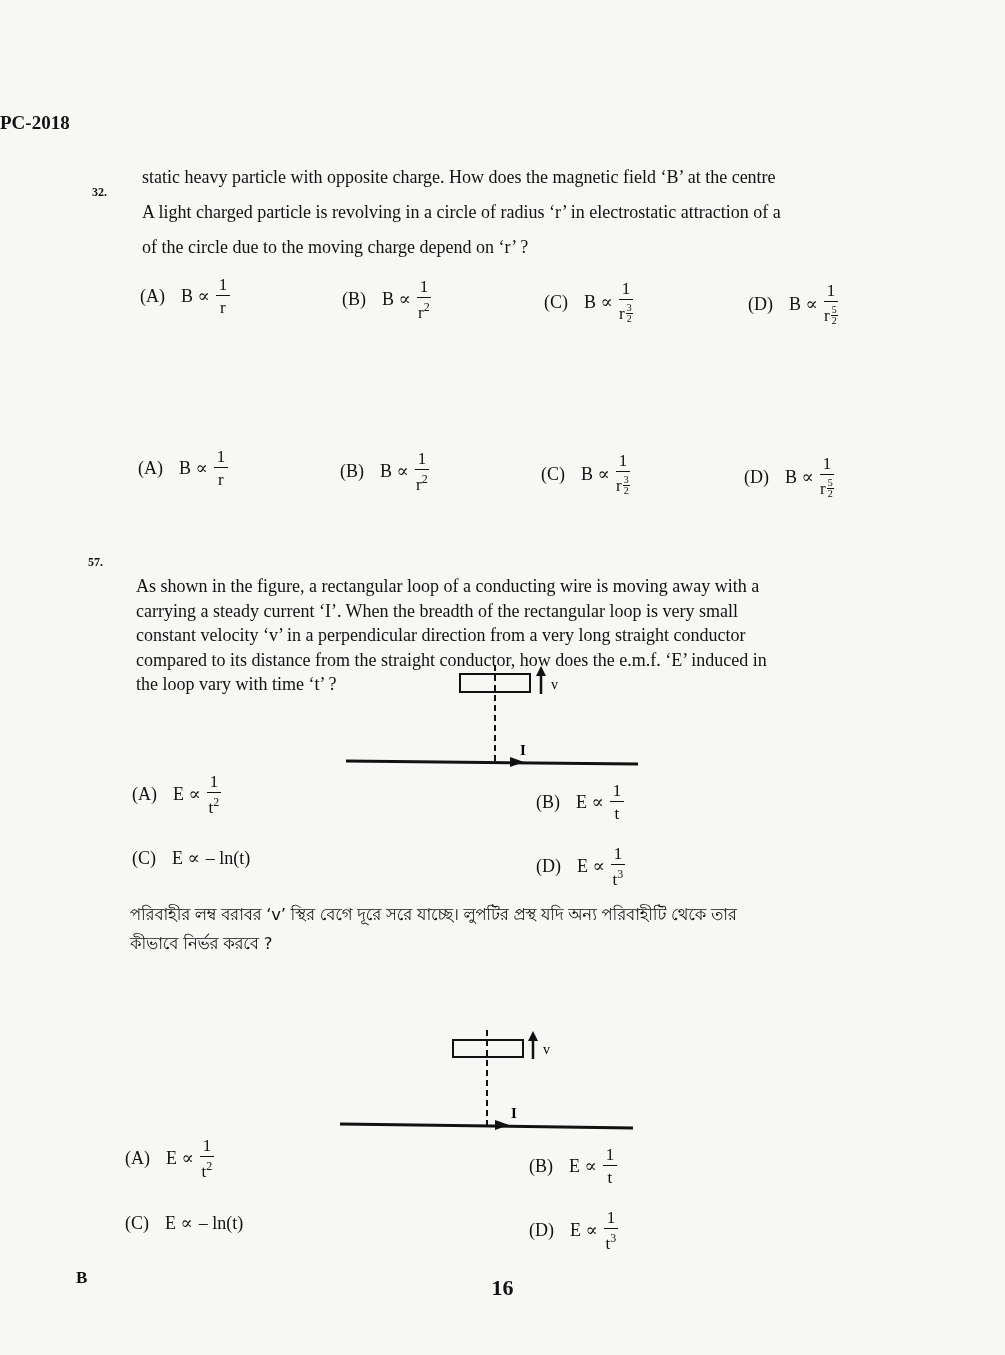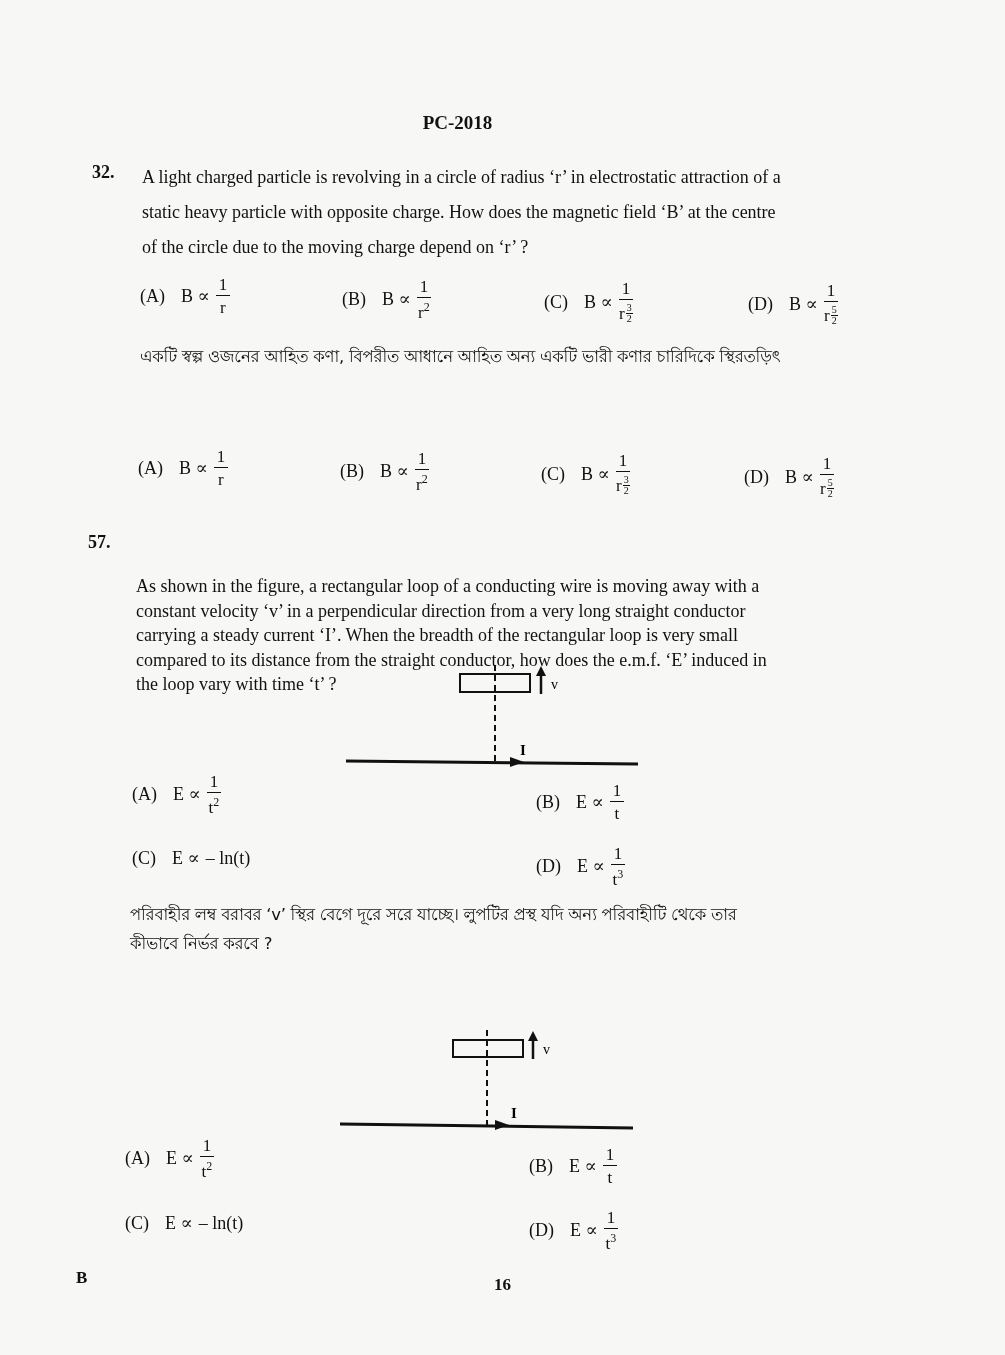--- a/index.html
+++ b/index.html
@@ -2,47 +2,47 @@
 <html><head>
 <meta charset="utf-8">
 <style>
   html, body { margin: 0; padding: 0; }
   body {
     width: 1005px; height: 1355px; position: relative; overflow: hidden;
     background: #f7f7f5; color: #111;
     font-family: "Liberation Serif", "DejaVu Serif", serif;
   }
   .abs { position: absolute; }
-  .header { left: 0; width: 915px; top: 112px; text-align: center; font-weight: bold; font-size: 19px; }
-  .qnum { font-weight: bold; font-size: 18px; }
+  .header { left: 0; width: 915px; top: 112px; font-weight: bold; font-size: 19px; }
+  .qnum { font-weight: bold; font-size: 12px; margin-top: 23px; }
   .qtext { font-size: 18px; line-height: 35px; }
   .qtext.tight { line-height: 24.5px; text-align: justify; margin-top: 44px; }
   .bn { font-family: "DejaVu Sans", sans-serif; font-size: 16.5px; line-height: 27px; letter-spacing: -0.3px; }
   .opt { font-size: 18px; white-space: nowrap; display: flex; align-items: center; }
   .opt .lbl { margin-right: 16px; }
   .opt .lhs { margin-right: 6px; }
   .frac { display: inline-flex; flex-direction: column; align-items: center; font-size: 17px; line-height: 1; vertical-align: middle; }
   .frac .num { padding: 0 3px 2px; border-bottom: 1.5px solid #111; }
   .frac .den { padding-top: 3px; position: relative; }
   .frac .den sup { font-size: 12px; }
   .sfrac { display: inline-flex; flex-direction: column; align-items: center; font-size: 10px; line-height: 1; vertical-align: 8px; margin-left: 1px; }
   .sfrac .n { border-bottom: 1px solid #111; padding: 0 1px; }
   .footer-left { left: 76px; top: 1268px; font-weight: bold; font-size: 17px; }
-  .footer-page { left: 0; width: 1005px; top: 1275px; text-align: center; font-weight: bold; font-size: 17px; }
+  .footer-page { left: 0; width: 1005px; top: 1275px; text-align: center; font-weight: bold; font-size: 22px; }
   svg text { font-family: "Liberation Serif", serif; }
 </style>
 </head>
 <body>
 
 <div class="abs header">PC-2018</div>
 
 <div class="abs qnum" style="left:92px;top:162px;">32.</div>
 <div class="abs qtext" style="left:142px;top:160px;width:770px;">
+  <div>static heavy particle with opposite charge. How does the magnetic field ‘B’ at the centre</div>
   <div>A light charged particle is revolving in a circle of radius ‘r’ in electrostatic attraction of a</div>
-  <div>static heavy particle with opposite charge. How does the magnetic field ‘B’ at the centre</div>
   <div>of the circle due to the moving charge depend on ‘r’ ?</div>
 </div>
 
 <div class="abs opt" style="left:140px;top:276px;">
   <span class="lbl">(A)</span>
   <span class="lhs">B ∝</span>
   <span class="frac">
       <span class="num">1</span>
       <span class="den">r</span>
     </span>
@@ -72,21 +72,20 @@
   <span class="frac">
       <span class="num">1</span>
       <span class="den"><span>r</span><span class="sfrac">
           <span class="n">5</span>
           <span>2</span>
         </span></span>
     </span>
 </div>
 
 <div class="abs bn" style="left:140px;top:343px;width:770px;">
-  <div>একটি স্বল্প ওজনের আহিত কণা, বিপরীত আধানে আহিত অন্য একটি ভারী কণার চারিদিকে স্থিরতড়িৎ</div>
 </div>
 
 <div class="abs opt" style="left:138px;top:448px;">
   <span class="lbl">(A)</span>
   <span class="lhs">B ∝</span>
   <span class="frac">
       <span class="num">1</span>
       <span class="den">r</span>
     </span>
 </div>
@@ -117,22 +116,22 @@
       <span class="den"><span>r</span><span class="sfrac">
           <span class="n">5</span>
           <span>2</span>
         </span></span>
     </span>
 </div>
 
 <div class="abs qnum" style="left:88px;top:532px;">57.</div>
 <div class="abs qtext tight" style="left:136px;top:530px;width:770px;">
   <div>As shown in the figure, a rectangular loop of a conducting wire is moving away with a</div>
+  <div>carrying a steady current ‘I’. When the breadth of the rectangular loop is very small</div>
   <div>constant velocity ‘v’ in a perpendicular direction from a very long straight conductor</div>
-  <div>carrying a steady current ‘I’. When the breadth of the rectangular loop is very small</div>
   <div>compared to its distance from the straight conductor, how does the e.m.f. ‘E’ induced in</div>
   <div>the loop vary with time ‘t’ ?</div>
 </div>
 
 <svg class="abs" style="left:340px;top:660px;" width="310" height="115" viewBox="0 0 310 115">
   <line x1="155" y1="5" x2="155" y2="102" stroke="#111" stroke-width="2" stroke-dasharray="6,4"></line>
   <rect x="120" y="14" width="70" height="18" fill="none" stroke="#111" stroke-width="2"></rect>
   <line x1="201" y1="34" x2="201" y2="12" stroke="#111" stroke-width="2.5"></line>
   <polygon points="196,16 206,16 201,6" fill="#111"></polygon>
   <text x="211" y="29" font-size="14">v</text>

